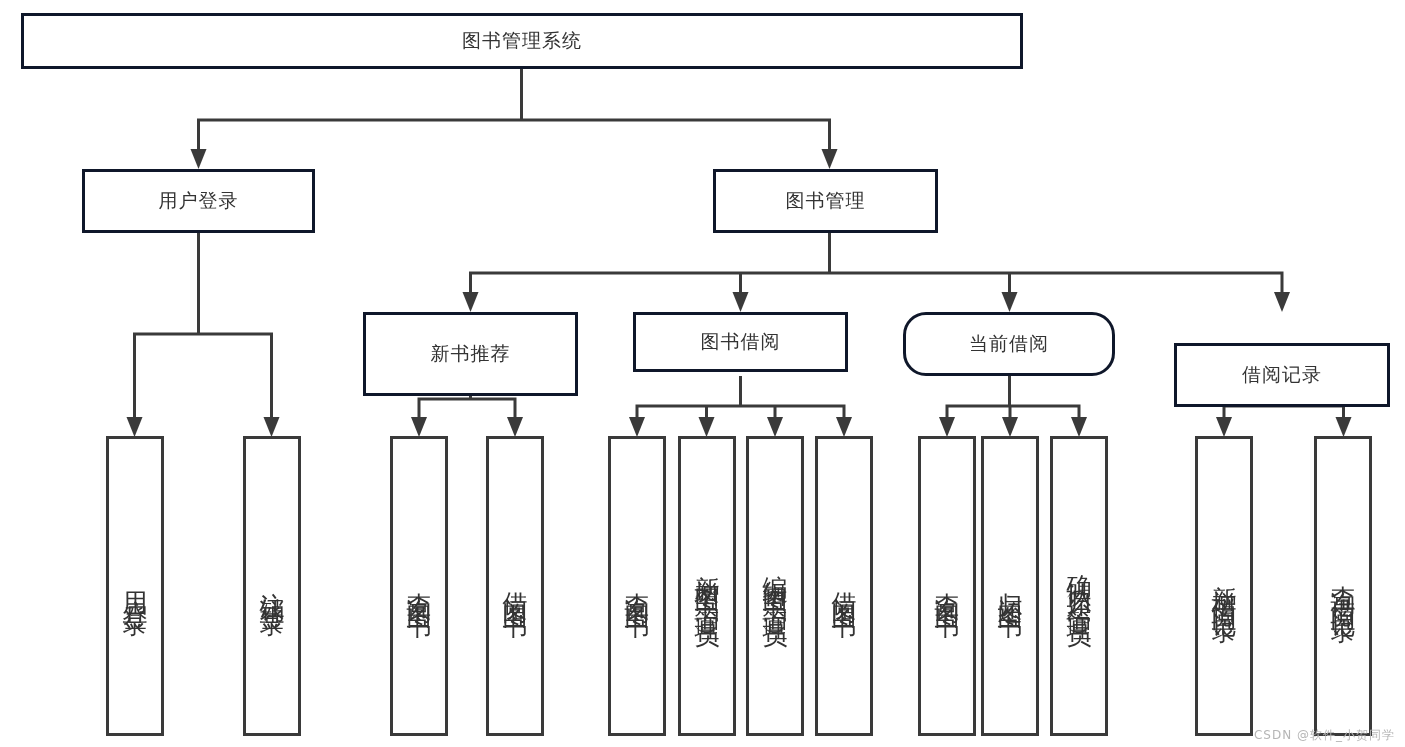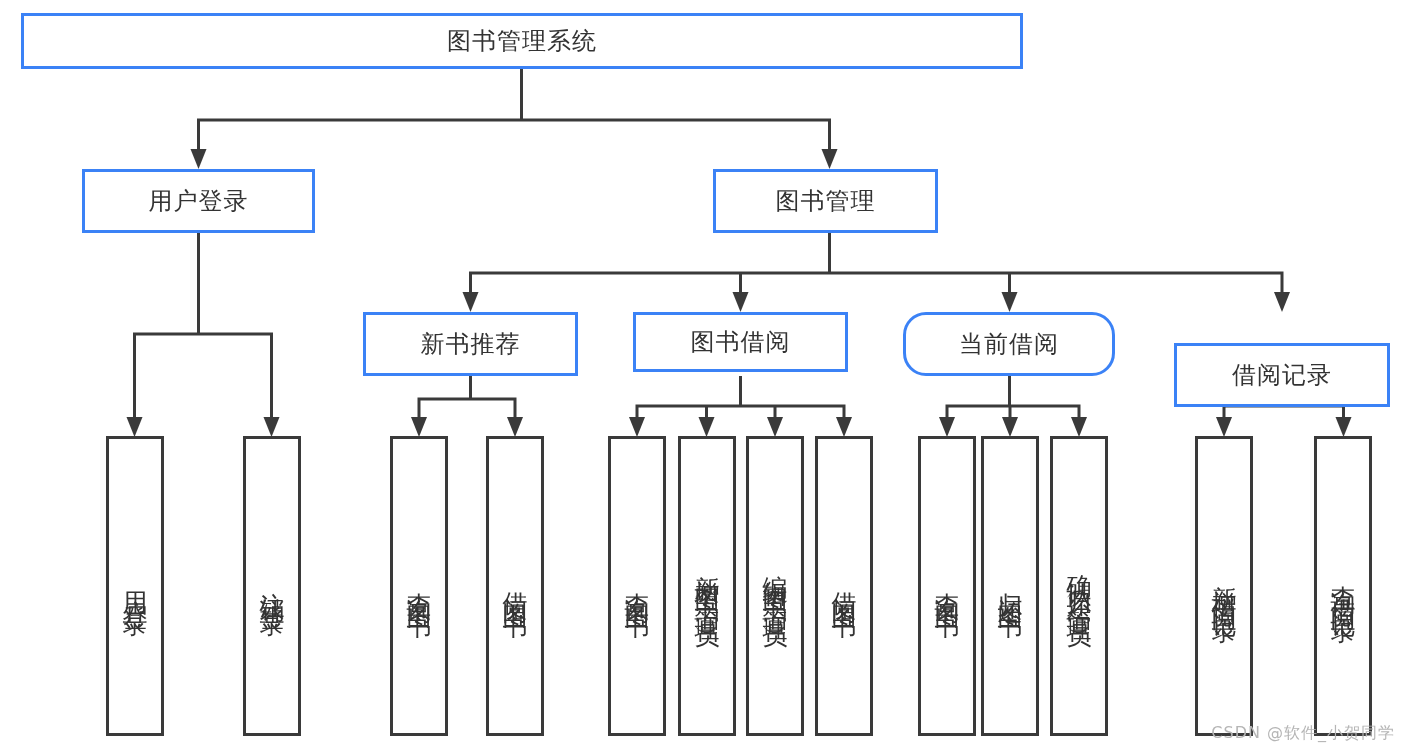--- a/index.html
+++ b/index.html
@@ -12,26 +12,26 @@
     height: 747px;
     background: #ffffff;
     overflow: hidden;
   }
 
   .wires { position: absolute; left: 0; top: 0; }
 
   .box {
     position: absolute;
     background: #ffffff;
-    border: 3px solid #3b82f6;
+    border: 3px solid #0f172a;
     display: flex;
     align-items: center;
     justify-content: center;
     color: #333333;
-    font-size: 24px;
+    font-size: 19px;
     letter-spacing: 1px;
     white-space: nowrap;
   }
 
   .leaf {
     position: absolute;
     background: #ffffff;
     border: 3px solid #3a3a3a;
     width: 58px;
     height: 300px;
@@ -49,21 +49,21 @@
     font-size: 25px;
     letter-spacing: 7px;
     line-height: 1;
     white-space: nowrap;
   }
 
   .watermark {
     position: absolute;
     right: 10px;
     bottom: 3px;
-    font-size: 16px;
+    font-size: 12px;
     letter-spacing: 1px;
     color: #b5b5b5;
     white-space: nowrap;
   }
 </style>
 </head>
 <body>
 
 <div class="stage">
 
@@ -98,21 +98,21 @@
       <polygon points="1216,417 1232,417 1224,437"></polygon>
       <polygon points="1335.5,417 1351.5,417 1343.5,437"></polygon>
     </g>
   </svg>
 
   <div class="box" style="left:21px; top:13px; width:1002px; height:56px;">图书管理系统</div>
 
   <div class="box" style="left:82px; top:169px; width:233px; height:64px;">用户登录</div>
   <div class="box" style="left:713px; top:169px; width:225px; height:64px;">图书管理</div>
 
-  <div class="box" style="left:363px; top:312px; width:215px; height:64px;text-align:right;">新书推荐</div>
+  <div class="box" style="left:363px; top:312px; width:215px; height:84px;text-align:right;">新书推荐</div>
   <div class="box" style="left:633px; top:312px; width:215px; height:60px;">图书借阅</div>
   <div class="box" style="left:903px; top:312px; width:212px; height:64px;border-radius:23px;">当前借阅</div>
   <div class="box" style="left:1174px; top:312px; width:216px; height:64px;margin-top:31px;">借阅记录</div>
 
   <div class="leaf" style="left:106px;">
     <span class="vtext">用户登录</span>
   </div>
   <div class="leaf" style="left:243px;">
     <span class="vtext">注销登录</span>
   </div>

